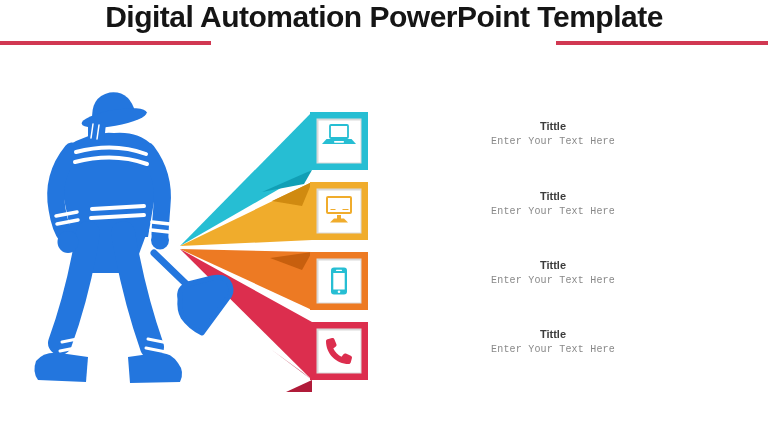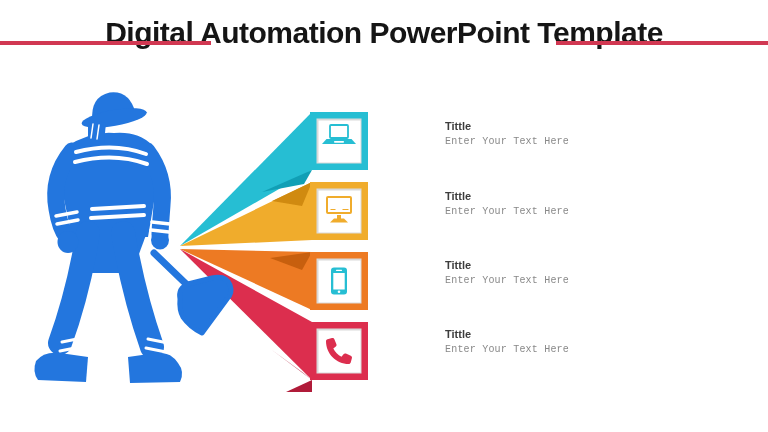--- a/index.html
+++ b/index.html
@@ -1,29 +1,29 @@
 <!DOCTYPE html>
 <html><head>
 <meta charset="utf-8">
 <style>
   html,body{margin:0;padding:0;}
   body{
     width:768px;height:432px;background:#ffffff;overflow:hidden;position:relative;
     font-family:"Liberation Sans","DejaVu Sans",sans-serif;
   }
   .slide-title{
-    position:absolute;top:16px;left:0;width:768px;height:34px;line-height:33px;
+    position:absolute;top:0;left:0;width:768px;height:34px;line-height:33px;
     text-align:center;font-size:30px;font-weight:bold;color:#151515;letter-spacing:-0.5px;
   }
   .accent-line{position:absolute;top:41px;height:4px;background:#d13852;}
   .accent-line.left{left:0;width:211px;}
   .accent-line.right{left:556px;width:212px;}
   .graphic-svg{position:absolute;left:0;top:0;width:768px;height:432px;}
   .text-block{
-    position:absolute;left:445px;width:216px;text-align:left;
+    position:absolute;left:445px;width:216px;text-align:center;
   }
   .text-block .tb-label{
     font-size:11px;font-weight:bold;color:#3d3d3d;line-height:13px;margin-bottom:2px;
   }
   .text-block .tb-desc{
     font-size:10px;color:#898989;line-height:13px;letter-spacing:0.2px;font-family:Liberation Mono, monospace;
   }
   .tb-1{top:120px;} .tb-2{top:190px;} .tb-3{top:259px;} .tb-4{top:328px;}
 </style>
 </head>

